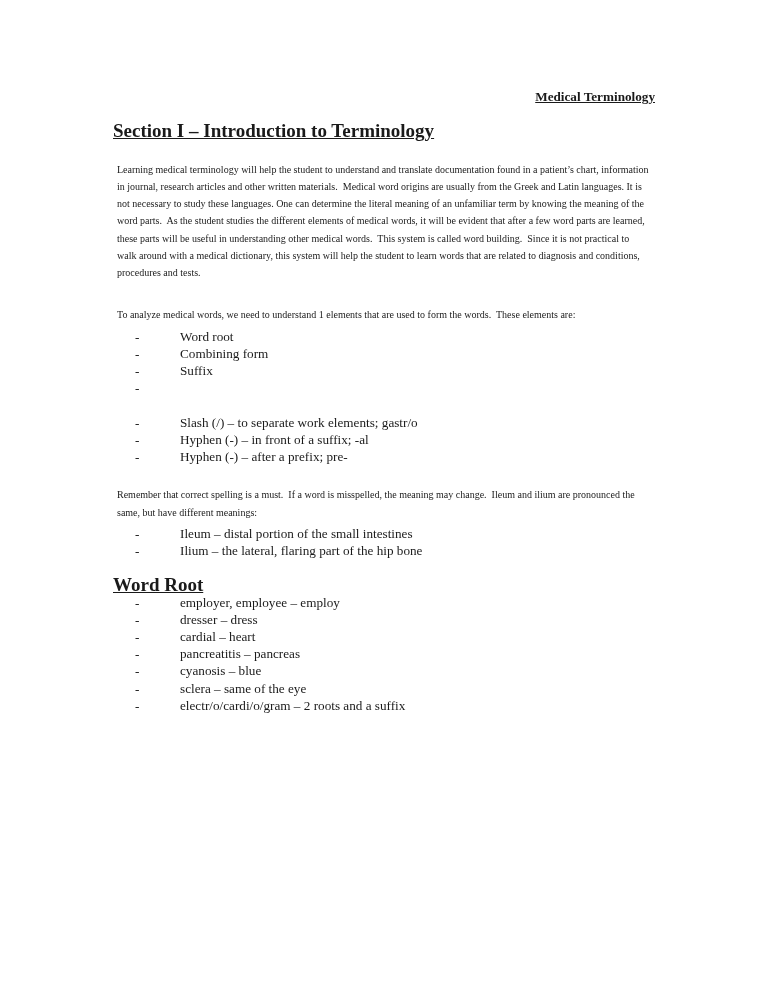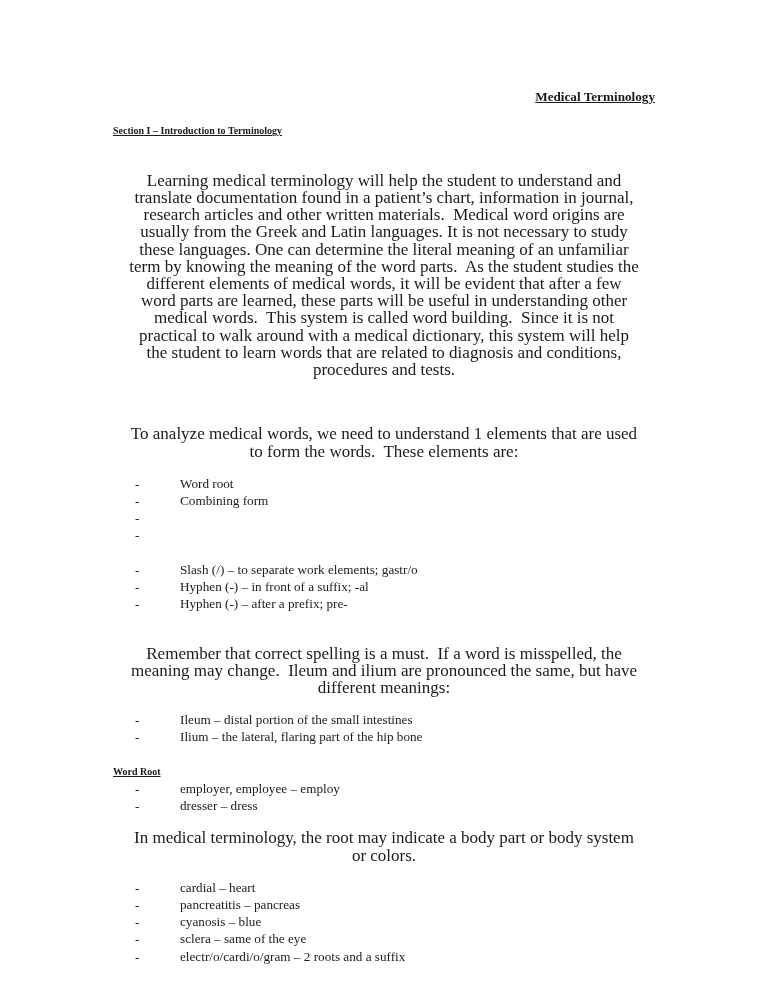--- a/index.html
+++ b/index.html
@@ -29,32 +29,31 @@
     font-weight: bold;
     text-decoration: underline;
     font-size: 13.2px;
     line-height: 17.2px;
     margin: 0;
     filter: blur(0.16px);
   }
   .section-heading {
     font-weight: bold;
     text-decoration: underline;
-    font-size: 10px;
+    font-size: 19px;
     line-height: 17.2px;
     margin: 0;
     filter: blur(0.16px);
   }
   .para {
-    margin: 15px;
-    font-size: 17px;
+    margin: 4px;
+    font-size: 10px;
     line-height: 17.2px;
     white-space: pre-wrap;
     filter: blur(0.16px);
-    text-align: center;
   }
   .spacer {
     height: 17.2px;
     line-height: 17.2px;
   }
   .bullet-list {
     margin: 0;
     padding: 0;
     list-style: none;
   }
@@ -99,20 +98,21 @@
     <li class="bullet-item">
       <span class="bullet-marker">-</span>
       <span class="bullet-text">Word root</span>
     </li>
     <li class="bullet-item">
       <span class="bullet-marker">-</span>
       <span class="bullet-text">Combining form</span>
     </li>
     <li class="bullet-item">
       <span class="bullet-marker">-</span>
+      <span class="bullet-text">Suffix</span>
     </li>
     <li class="bullet-item">
       <span class="bullet-marker">-</span>
     </li>
   </ul>
 
   <div class="spacer"></div>
 
 
   <ul class="bullet-list">
@@ -154,21 +154,20 @@
     <li class="bullet-item">
       <span class="bullet-marker">-</span>
       <span class="bullet-text">employer, employee – employ</span>
     </li>
     <li class="bullet-item">
       <span class="bullet-marker">-</span>
       <span class="bullet-text">dresser – dress</span>
     </li>
   </ul>
 
-  <p class="para">In medical terminology, the root may indicate a body part or body system or colors.</p>
 
   <ul class="bullet-list">
     <li class="bullet-item">
       <span class="bullet-marker">-</span>
       <span class="bullet-text">cardial – heart</span>
     </li>
     <li class="bullet-item">
       <span class="bullet-marker">-</span>
       <span class="bullet-text">pancreatitis – pancreas</span>
     </li>

